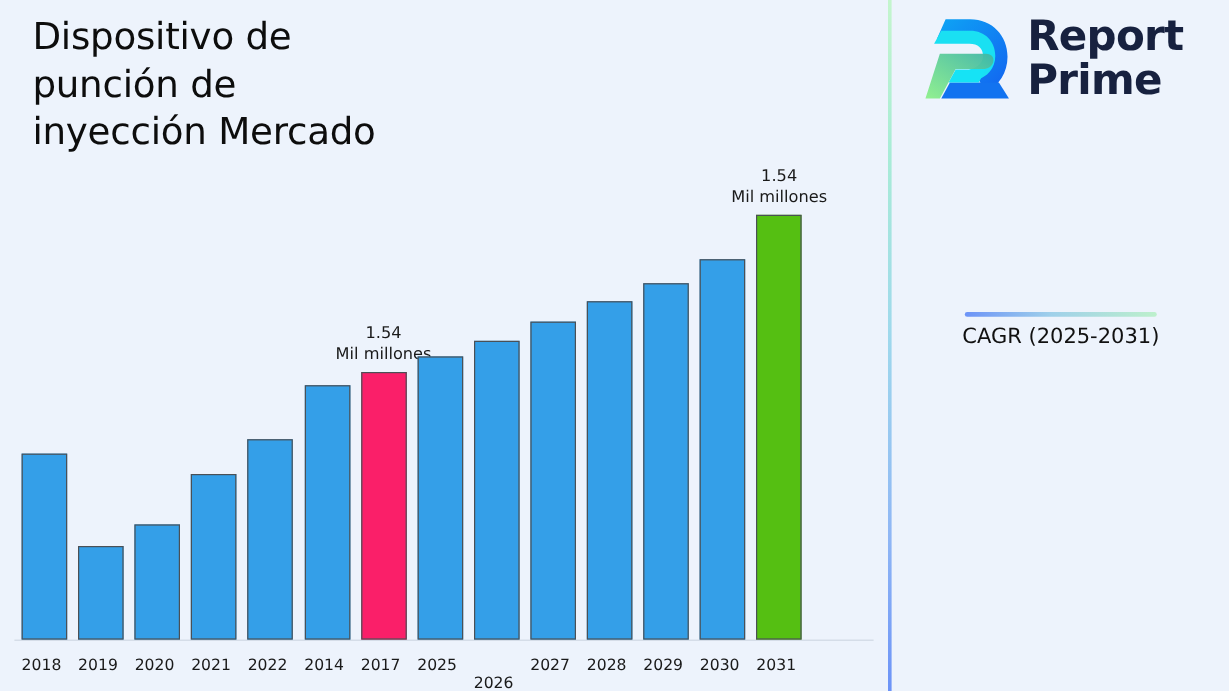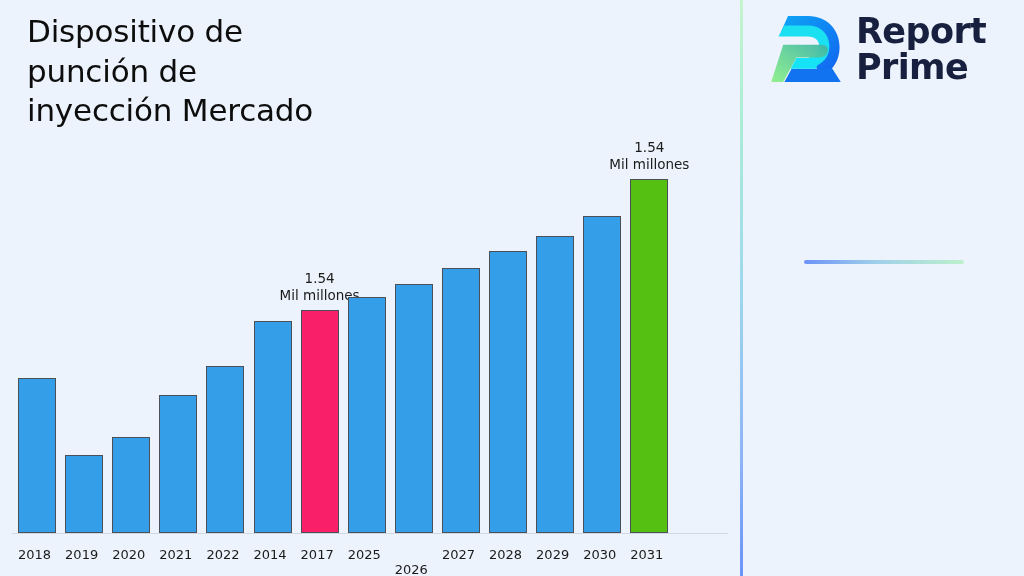--- a/index.html
+++ b/index.html
@@ -272,16 +272,17 @@
 
           <path d="M22 58 H86 C94 58 98 63 96 70 C94 76 89 79 82 79 H44 L22 120 H2 Z" fill="url(#gGreen)" opacity="0.95"></path>
         </svg>
       </span>
       <span id="logo-wordmark">Report
 Prime</span>
     </div>
 
     <div id="cagr-block">
       <div id="cagr-rule"></div>
+      <div id="cagr-caption">CAGR (2025-2031)</div>
     </div>
 
   </div>
 </div>
 
 </body></html>

